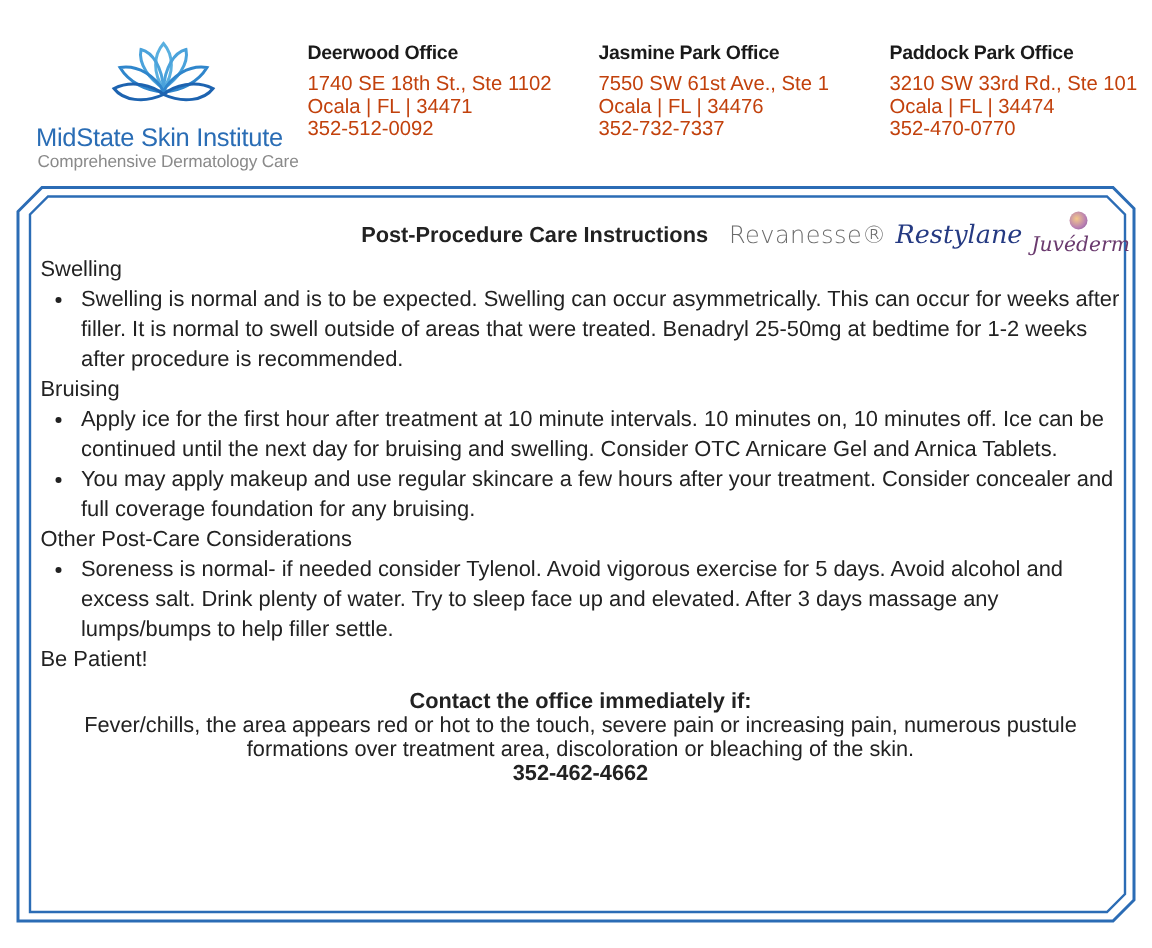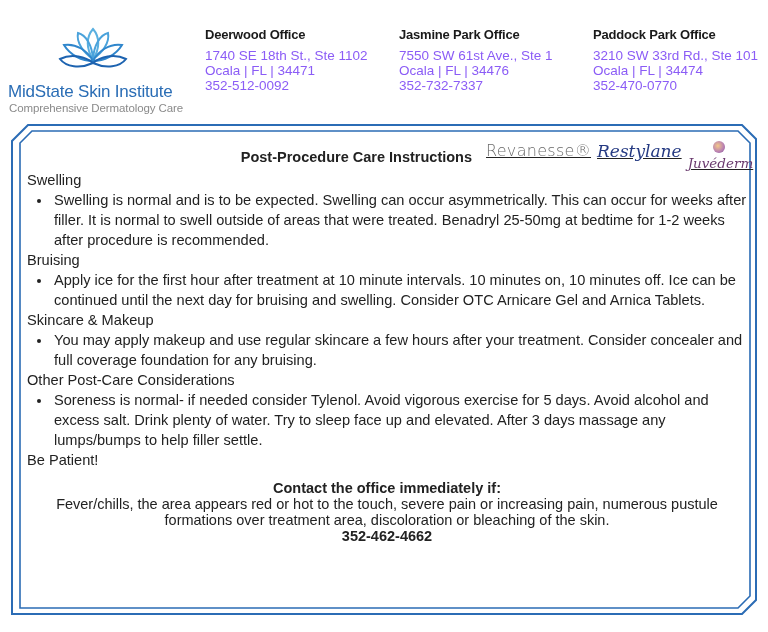--- a/index.html
+++ b/index.html
@@ -1,37 +1,37 @@
 <!DOCTYPE html>
 <html><head>
   <meta charset="utf-8">
   <style>
     html, body { margin: 0; padding: 0; background: #ffffff; }
     body { width: 768px; height: 632px; position: relative; overflow: hidden; font-family: "Liberation Sans", "DejaVu Sans", sans-serif; color: #1e1e1e; }
 
-    .logo { position: absolute; left: 0; top: 12px; width: 200px; height: 95px; }
+    .logo { position: absolute; left: 16px; top: 12px; width: 200px; height: 95px; }
     .logo-mark { position: absolute; left: 58px; top: 15px; width: 70px; height: 50px; }
     .logo-name { position: absolute; left: 8px; top: 70px; font-size: 17px; color: #2a6db5; white-space: nowrap; letter-spacing: -0.2px; }
     .logo-tag { position: absolute; left: 9px; top: 90px; font-size: 11.5px; color: #8a8a8a; white-space: nowrap; letter-spacing: -0.1px; }
 
     .office { position: absolute; top: 27px; }
     .office-name { font-size: 13px; font-weight: bold; color: #1a1a1a; margin-bottom: 6px; white-space: nowrap; letter-spacing: -0.2px; }
-    .office-line { font-size: 13.5px; line-height: 15px; color: #8b5cf6; white-space: nowrap; }
+    .office-line { font-size: 13.5px; line-height: 15px; color: #c2410c; white-space: nowrap; }
 
     .frame { position: absolute; left: 0; top: 0; width: 768px; height: 632px; pointer-events: none; }
 
     .content { position: absolute; left: 27px; top: 140px; width: 720px; font-size: 14.6px; line-height: 20px; color: #222; }
     .title-row { display: flex; align-items: center; justify-content: center; height: 34px; margin-left: 0px; margin-bottom: -4px; }
     .title-row .title { font-weight: bold; font-size: 14.5px; margin-right: 8px; margin-left: 220px; white-space: nowrap; text-align: center; }
     .brand { white-space: nowrap; margin-left: 6px; }
     .brand-revanesse { font-family: "DejaVu Sans", sans-serif; font-size: 16px; color: #6b6b6b; letter-spacing: 0.3px; font-weight: 300; }
     .brand-restylane { font-family: "DejaVu Serif", serif; font-style: italic; font-size: 17px; color: #253a82; }
     .brand-juvederm { font-family: "DejaVu Serif", serif; font-style: italic; font-size: 13.5px; color: #6a3a6e; display: inline-flex; align-items: center; flex-direction: column; }
     .juv-dot { display: inline-block; width: 12px; height: 12px; border-radius: 50%; background: radial-gradient(circle at 40% 40%, #f4c98a, #b87fb2 60%, #7a4f91); margin-right: 2px; }
-    .brand-row { display: flex; align-items: flex-start; text-decoration: underline; }
+    .brand-row { display: flex; align-items: center; }
 
     .section-head { font-size: 14.6px; }
     ul { margin: 0; padding-left: 25px; }
     li { padding-left: 2px; }
 
     .contact { text-align: center; margin-top: 10px; line-height: 16px; font-size: 14.5px; }
     .contact .c-title { font-weight: bold; }
     .contact .c-phone { font-weight: bold; }
   </style>
 </head>
@@ -100,21 +100,20 @@
   </div>
 
   <div class="section">
     <div class="section-head">Bruising</div>
     <ul>
       <li>Apply ice for the first hour after treatment at 10 minute intervals. 10 minutes on, 10 minutes off. Ice can be continued until the next day for bruising and swelling. Consider OTC Arnicare Gel and Arnica Tablets.</li>
     </ul>
   </div>
 
   <div class="section">
-    <div class="section-head">Skincare &amp; Makeup</div>
     <ul>
       <li>You may apply makeup and use regular skincare a few hours after your treatment. Consider concealer and full coverage foundation for any bruising.</li>
     </ul>
   </div>
 
   <div class="section">
     <div class="section-head">Other Post-Care Considerations</div>
     <ul>
       <li>Soreness is normal- if needed consider Tylenol. Avoid vigorous exercise for 5 days. Avoid alcohol and excess salt. Drink plenty of water. Try to sleep face up and elevated. After 3 days massage any lumps/bumps to help filler settle.</li>
     </ul>

